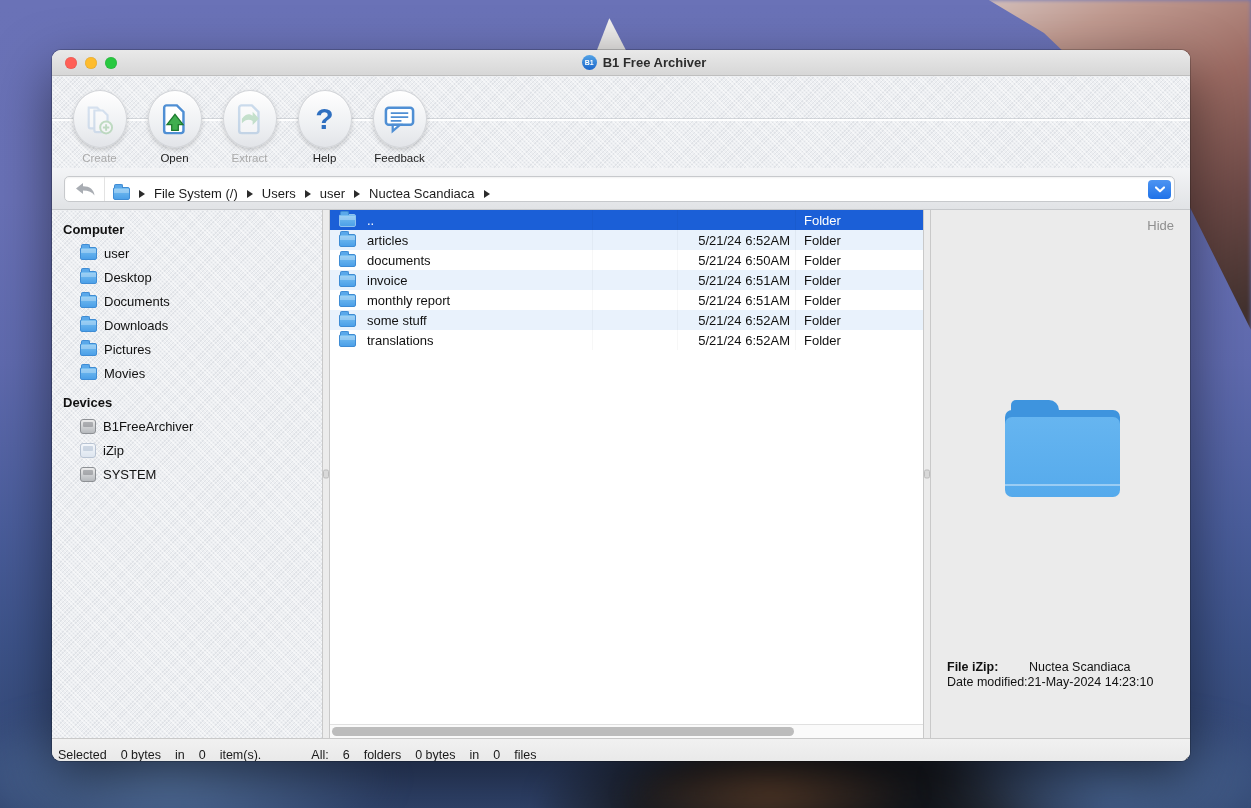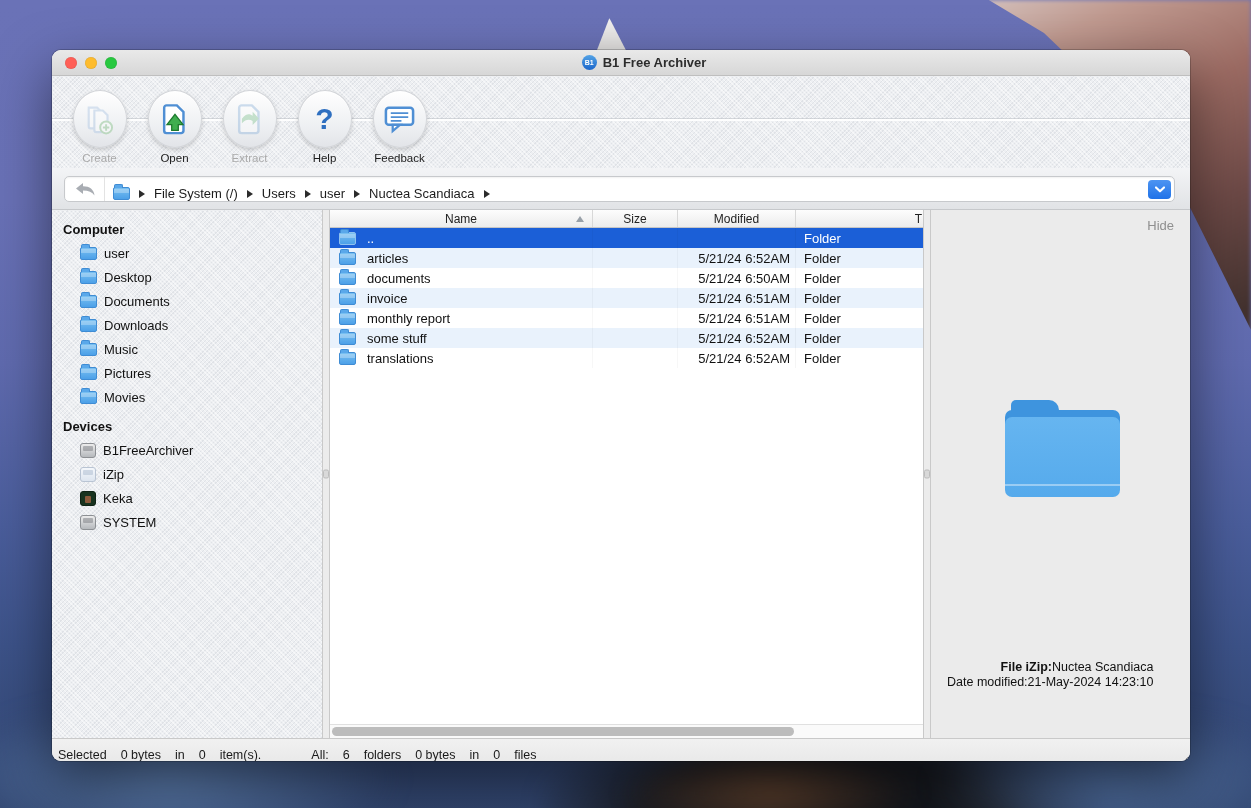--- a/index.html
+++ b/index.html
@@ -121,21 +121,21 @@
   .cell { display:flex; align-items:center; height:100%; }
   .cell.name { width:263px; padding-left:9px; gap:11px; border-right:1px solid rgba(0,0,0,.03); }
   .cell.size { width:85px; justify-content:center; border-right:1px solid rgba(0,0,0,.03); }
   .cell.mod { width:118px; justify-content:flex-end; padding-right:5px; border-right:1px solid rgba(0,0,0,.04); }
   .cell.type { flex:1; padding-left:8px; }
 
   .hscroll { height:14px; background:#fafafa; border-top:1px solid #e0e0e0; position:relative; }
   .hthumb { position:absolute; left:2px; top:2px; width:462px; height:9px; background:#bcbcbc; border-radius:5px; cursor:pointer; }
 
   
-  .preview { width:259px; background:#ebebeb; position:relative;text-align:right; }
+  .preview { width:259px; background:#ebebeb; position:relative; }
   .hide-link { position:absolute; top:8px; right:16px; font-size:13px; color:#8f8f8f; cursor:pointer; }
   .big-folder { position:absolute; left:74px; top:190px; width:115px; height:97px; }
   .bf-tab { position:absolute; top:0; left:6px; width:48px; height:16px; background:#3e94de; border-radius:5px 10px 0 0; }
   .bf-back { position:absolute; top:10px; left:0; width:100%; height:34px; background:#3e94de; border-radius:7px 7px 0 0; }
   .bf-body { position:absolute; top:17px; left:0; width:100%; height:80px; border-radius:7px;
     background:linear-gradient(180deg,#66b5f0,#55aaec); }
   .bf-body::after { content:""; position:absolute; left:0; right:0; bottom:11px; border-top:2px solid rgba(255,255,255,.4); }
   .finfo { position:absolute; left:16px; top:450px; font-size:12.5px; color:#111; line-height:15px; }
   .finfo .lbl1 { font-weight:bold; display:inline-block; width:82px; }
   .finfo .lbl2 { display:inline-block; }
@@ -268,70 +268,47 @@
         <div class="side-item">
           <span class="folder-sm"></span>
           <span>Documents</span>
         </div>
         <div class="side-item">
           <span class="folder-sm"></span>
           <span>Downloads</span>
         </div>
         <div class="side-item">
           <span class="folder-sm"></span>
-          <span>Music</span>
-        </div>
-        <div class="side-item">
-          <span class="folder-sm"></span>
           <span>Pictures</span>
         </div>
         <div class="side-item">
           <span class="folder-sm"></span>
           <span>Movies</span>
         </div>
         <div class="side-gap"></div>
         <div class="side-title">Devices</div>
         <div class="side-item">
           <span class="disk"></span>
           <span>B1FreeArchiver</span>
         </div>
         <div class="side-item">
           <span class="disk izip"></span>
           <span>iZip</span>
         </div>
         <div class="side-item">
-          <span class="disk keka"></span>
-          <span>Keka</span>
-        </div>
-        <div class="side-item">
           <span class="disk"></span>
           <span>SYSTEM</span>
         </div>
       </div>
 
       <div class="splitter">
           <div class="knob"></div>
         </div>
 
       <div class="filepane">
-        <div class="thead">
-          <div class="th name">
-            <span>Name</span>
-            <span class="sort-asc"></span>
-          </div>
-          <div class="th size">
-            <span>Size</span>
-          </div>
-          <div class="th mod">
-            <span>Modified</span>
-          </div>
-          <div class="th type">
-            <span class="th-partial">T</span>
-          </div>
-        </div>
         <div class="tbody">
           <div class="trow selected">
             <span class="cell name">
                 <span class="folder-sm"></span>
                 <span>..</span>
               </span>
             <span class="cell size"></span>
             <span class="cell mod"></span>
             <span class="cell type">Folder</span>
           </div>

